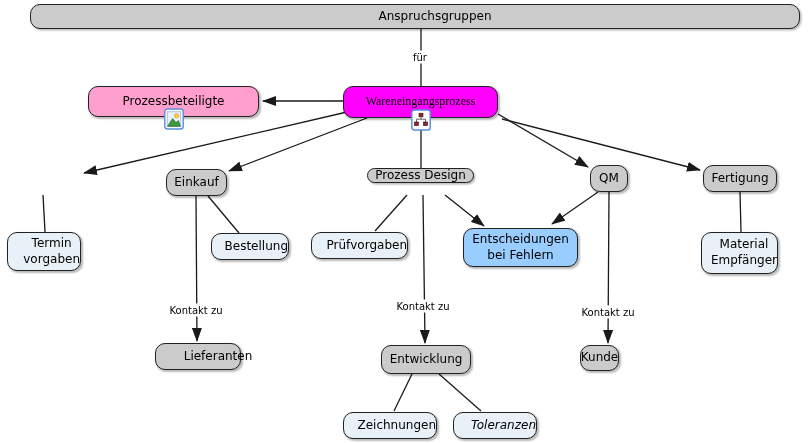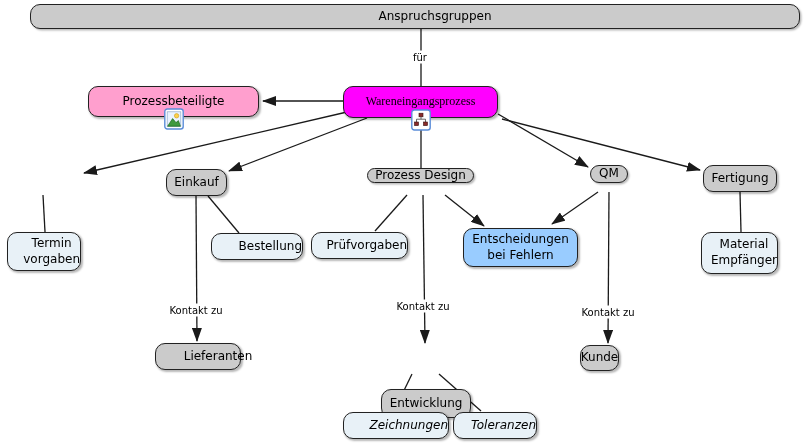--- a/index.html
+++ b/index.html
@@ -70,32 +70,32 @@
   <svg viewBox="0 0 20 22" width="20" height="22" xmlns="http://www.w3.org/2000/svg">
     <rect x="0.8" y="1" width="18.4" height="20" rx="2.5" fill="#ffffff" stroke="#5B8DD9" stroke-width="1.4"></rect>
     <path d="M10 7.5 L10 10.2 M5.5 13 L5.5 10.2 L14.5 10.2 L14.5 13" stroke="#555555" stroke-width="0.9" fill="none"></path>
     <rect x="8" y="4.2" width="4" height="3.6" fill="#8A2B2B" stroke="#3A0F0F" stroke-width="0.6"></rect>
     <rect x="3.5" y="13" width="4" height="3.6" fill="#8A2B2B" stroke="#3A0F0F" stroke-width="0.6"></rect>
     <rect x="12.5" y="13" width="4" height="3.6" fill="#8A2B2B" stroke="#3A0F0F" stroke-width="0.6"></rect>
   </svg>
 </div>
     <div class="node gray" style="left: 166px; top: 169px; width: 61px; height: 27px;"><span>Einkauf</span></div>
     <div class="node gray" style="left: 367px; top: 168px; width: 107px; height: 15px;"><span>Prozess Design</span></div>
-    <div class="node gray" style="left: 590px; top: 165px; width: 38px; height: 18px;"><span>QM</span></div>
+    <div class="node gray" style="left: 590px; top: 165px; width: 38px; height: 27px;"><span>QM</span></div>
     <div class="node gray" style="left: 703px; top: 165px; width: 74px; height: 27px;"><span>Fertigung</span></div>
     <div class="node light" style="left: 7px; top: 232px; width: 74px; height: 39px;"><span>Termin
 vorgaben</span></div>
-    <div class="node light" style="left: 211px; top: 233px; width: 92px; height: 27px;"><span>Bestellung</span></div>
+    <div class="node light" style="left: 211px; top: 233px; width: 78px; height: 27px;"><span>Bestellung</span></div>
     <div class="node light" style="left: 311px; top: 232px; width: 97px; height: 27px;"><span>Prüfvorgaben</span></div>
     <div class="node blue" style="left: 463px; top: 228px; width: 115px; height: 39px;"><span>Entscheidungen
 bei Fehlern</span></div>
     <div class="node light" style="left: 701px; top: 232px; width: 77px; height: 42px; padding-left: 24px;"><span>Material
 Empfänger</span></div>
     <div class="node gray" style="left: 155px; top: 343px; width: 86px; height: 27px; padding-left: 40px;"><span>Lieferanten</span></div>
-    <div class="node gray" style="left: 381px; top: 345px; width: 90px; height: 29px; margin-top: 44px;"><span>Entwicklung</span></div>
+    <div class="node gray" style="left: 381px; top: 345px; width: 90px; height: 29px;"><span>Entwicklung</span></div>
     <div class="node gray" style="left: 580px; top: 345px; width: 39px; height: 26px;"><span>Kunde</span></div>
-    <div class="node light" style="left: 343px; top: 412px; width: 106px; height: 27px; font-style: italic;"><span>Zeichnungen</span></div>
+    <div class="node light" style="left: 343px; top: 412px; width: 94px; height: 27px;"><span>Zeichnungen</span></div>
     <div class="node light" style="left: 453px; top: 412px; width: 84px; height: 27px; font-style: italic;"><span>Toleranzen</span></div>
     <div class="link-label" style="left: 420px; top: 57px;">für</div>
     <div class="link-label" style="left: 196px; top: 310px;">Kontakt zu</div>
     <div class="link-label" style="left: 423px; top: 306px;">Kontakt zu</div>
     <div class="link-label" style="left: 608px; top: 312px;">Kontakt zu</div>
   </div>
 
 </body></html>

